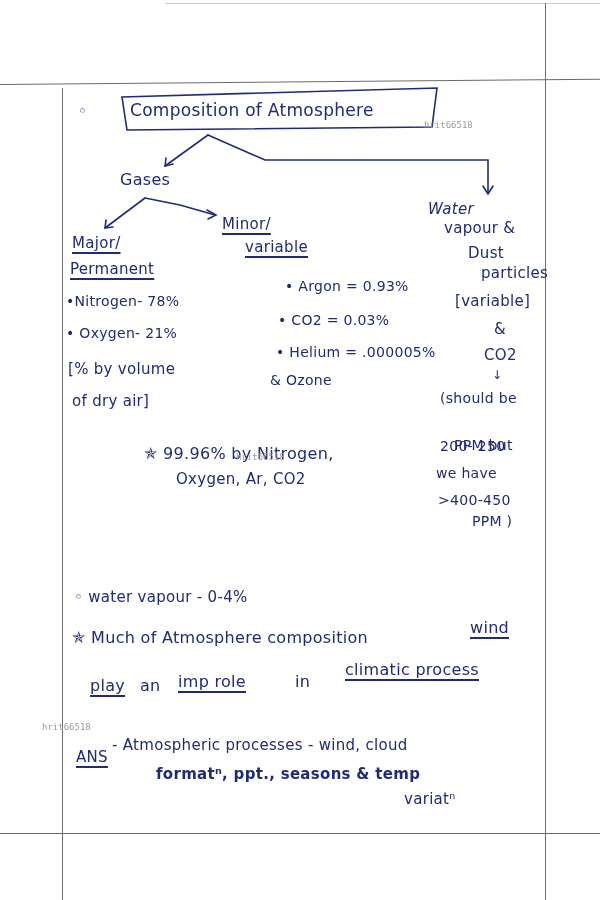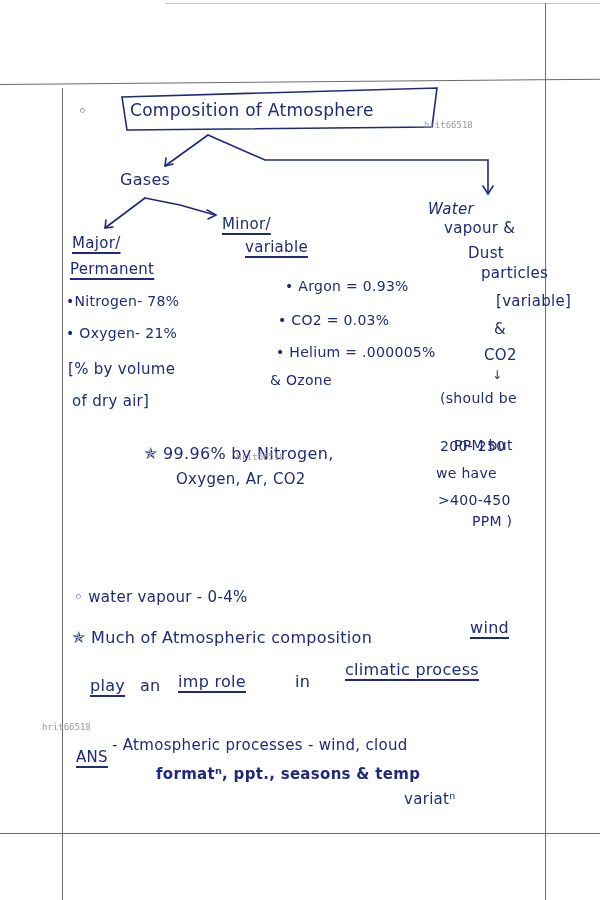--- a/index.html
+++ b/index.html
@@ -45,21 +45,21 @@
 <span class="ink" style="left:130px;top:100px;font-size:17px;">Composition of Atmosphere</span>
 <span class="wm" style="left:402px;top:120px;">hrit66518</span>
 
 <span class="ink" style="left:120px;top:170px;font-size:16px;">Gases</span>
 
 <div>
   <span class="ink" style="left:428px;top:200px;font-style:italic;">Water</span>
   <span class="ink" style="left:444px;top:219px;">vapour &amp;</span>
   <span class="ink" style="left:468px;top:244px;">Dust</span>
   <span class="ink" style="left:481px;top:264px;">particles</span>
-  <span class="ink" style="left:455px;top:292px;margin-left:41px;">[variable]</span>
+  <span class="ink" style="left:455px;top:292px;">[variable]</span>
   <span class="ink" style="left:494px;top:320px;">&amp;</span>
   <span class="ink" style="left:484px;top:346px;">CO2</span>
   <span class="ink" style="left:492px;top:368px;font-size:12px;">↓</span>
 </div>
 
 <span class="ink u" style="left:72px;top:234px;">Major/</span>
 <span class="ink u" style="left:70px;top:260px;">Permanent</span>
 <span class="ink" style="left:66px;top:293px;font-size:14px;">•Nitrogen- 78%</span>
 <span class="ink" style="left:66px;top:325px;font-size:14px;">• Oxygen- 21%</span>
 <span class="ink" style="left:68px;top:360px;">[% by volume</span>
@@ -78,21 +78,21 @@
 <span class="ink" style="left:436px;top:465px;font-size:14px;">we have</span>
 <span class="ink" style="left:438px;top:492px;font-size:14px;">&gt;400-450</span>
 <span class="ink" style="left:472px;top:513px;font-size:14px;">PPM )</span>
 
 <span class="ink" style="left:144px;top:444px;font-size:16px;">✯ 99.96% by Nitrogen,</span>
 <span class="wm" style="left:214px;top:452px;">hrit66518</span>
 <span class="ink" style="left:176px;top:470px;font-size:15px;">Oxygen, Ar, CO2</span>
 
 <span class="ink" style="left:74px;top:588px;font-size:15px;">◦ water vapour - 0-4%</span>
 
-<span class="ink" style="left:72px;top:628px;font-size:16px;">✯ Much of Atmospheric composition</span>
+<span class="ink" style="left:72px;top:628px;font-size:16px;">✯ Much of Atmosphere composition</span>
 <span class="ink u" style="left:470px;top:618px;font-size:16px;">wind</span>
 <span class="ink u" style="left:90px;top:676px;font-size:16px;">play</span>
 <span class="ink" style="left:140px;top:676px;font-size:16px;">an</span>
 <span class="ink u" style="left:178px;top:672px;font-size:16px;">imp role</span>
 <span class="ink" style="left:295px;top:672px;font-size:16px;">in</span>
 <span class="ink u" style="left:345px;top:660px;font-size:16px;">climatic process</span>
 
 <span class="wm" style="left:20px;top:722px;">hrit66518</span>
 <span class="ink u" style="left:76px;top:748px;font-size:15px;">ANS</span>
 <span class="ink" style="left:112px;top:736px;font-size:15px;">- Atmospheric processes - wind, cloud</span>

